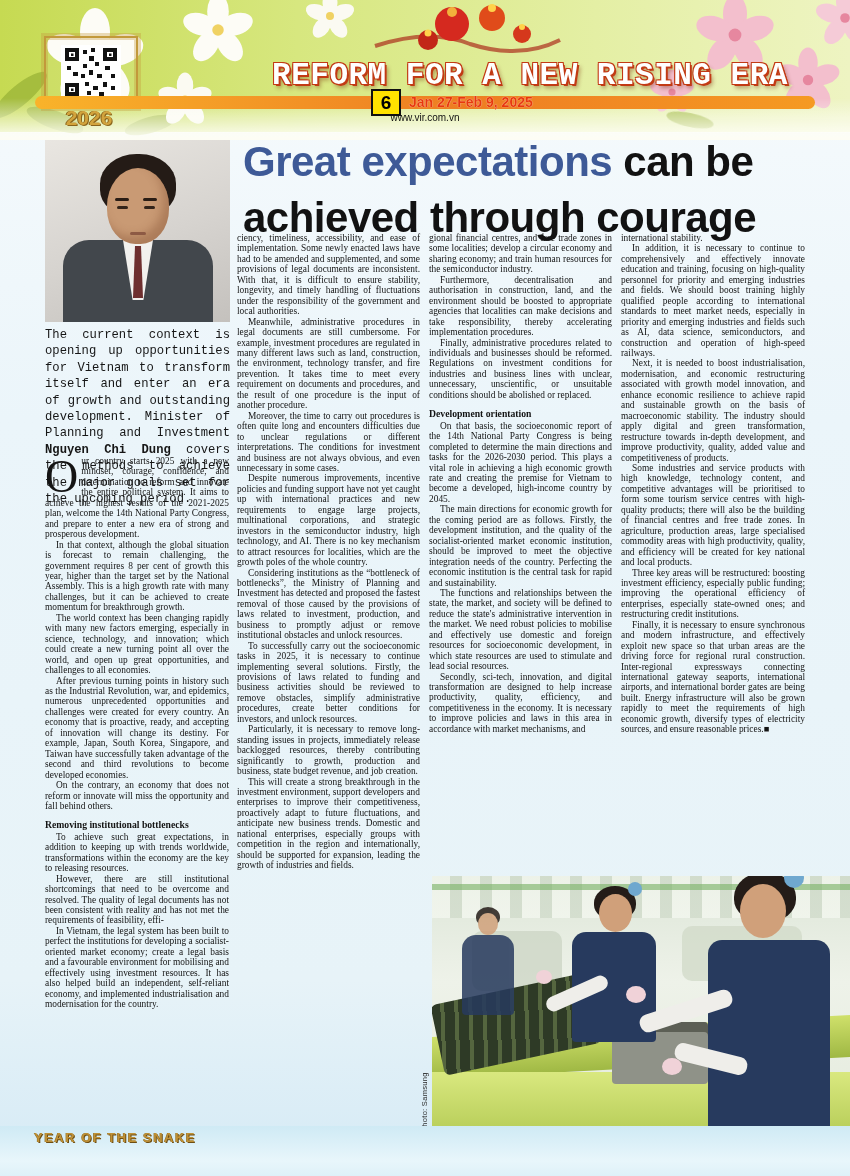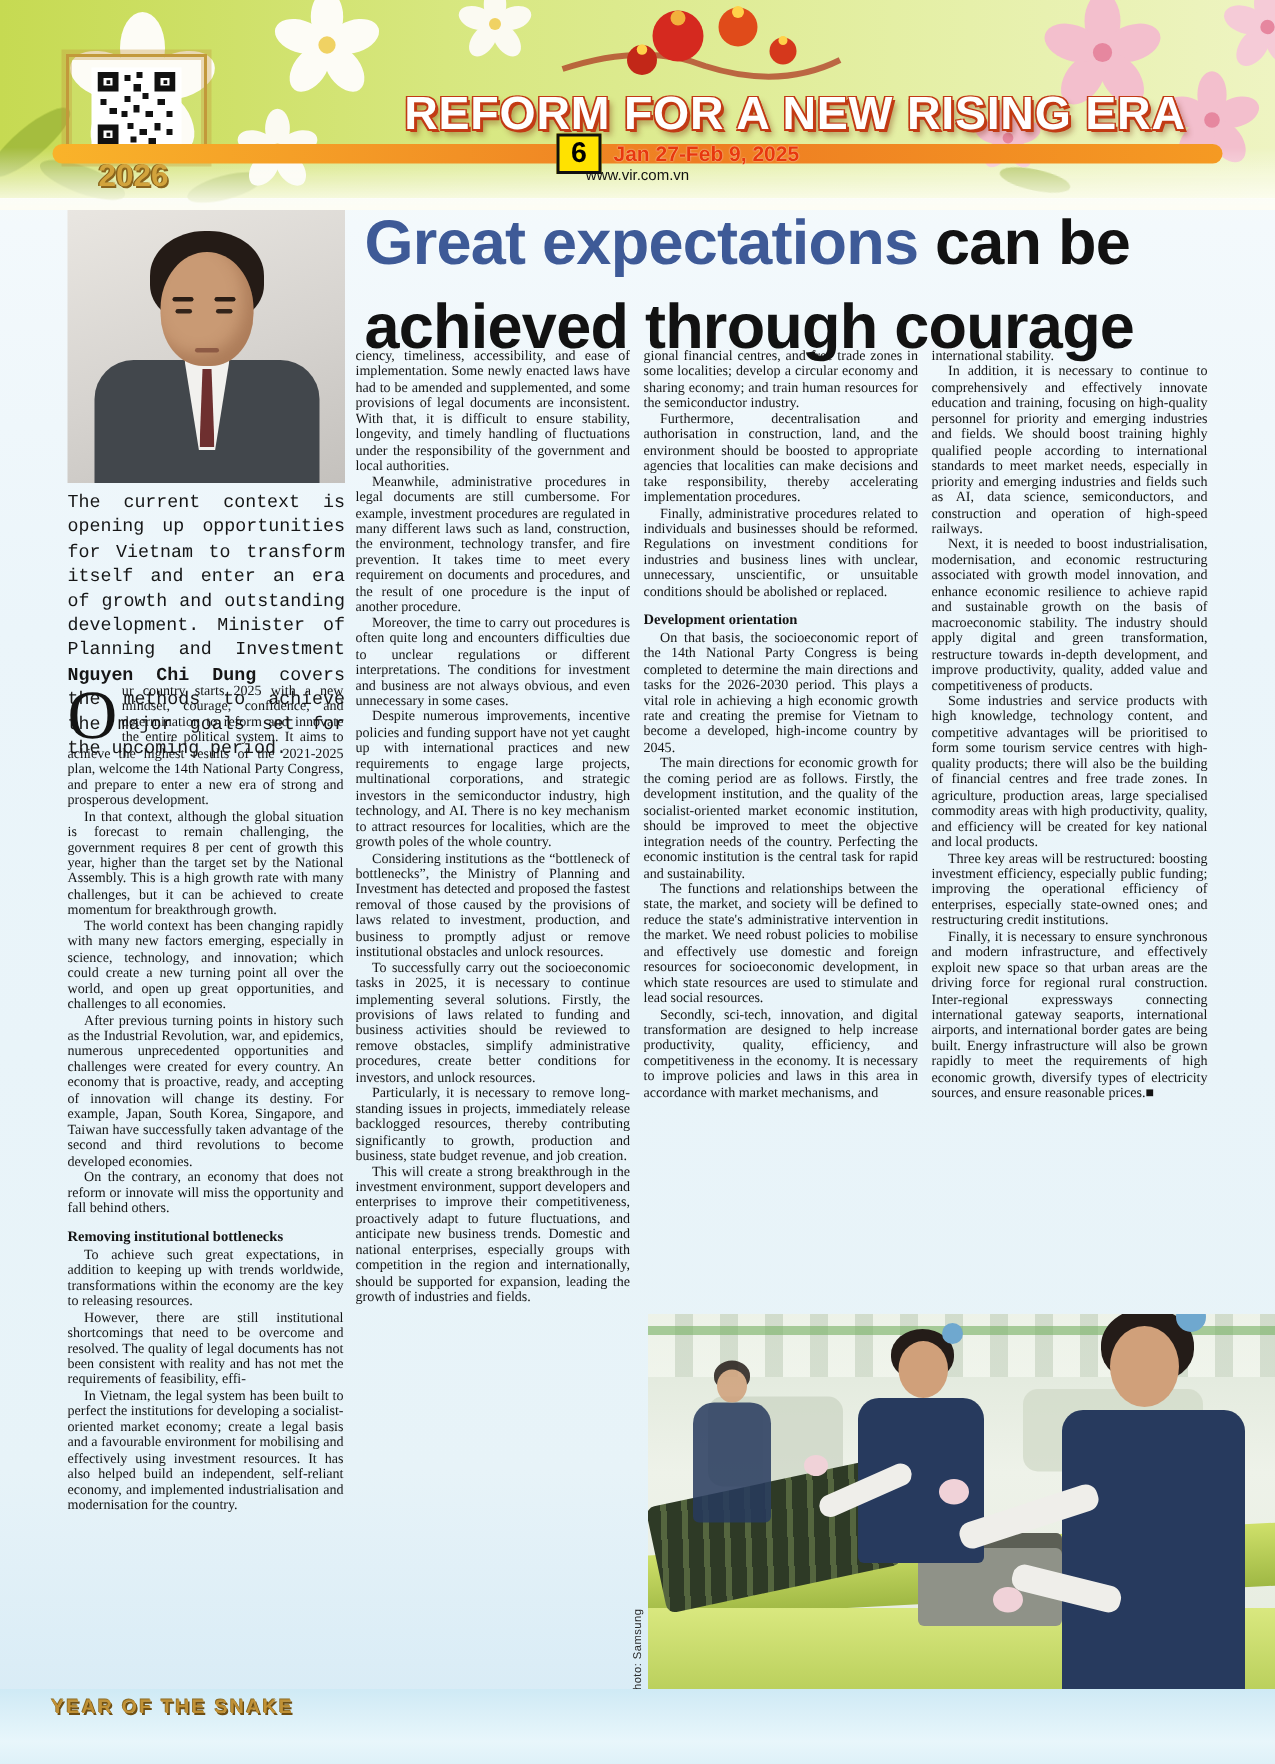--- a/index.html
+++ b/index.html
@@ -3,21 +3,21 @@
 <meta charset="utf-8">
 <style>
   html,body{margin:0;padding:0;}
   .page{position:relative;width:850px;height:1176px;overflow:hidden;
     background:linear-gradient(180deg,#fdfdf4 0px,#f3f9fc 150px,#ebf5fa 420px,#e7f3f8 980px,#d9ecf6 1130px,#d3e9f4 1176px);
     font-family:"Liberation Serif",serif;}
 
   
   .header-svg{position:absolute;left:0;top:0;}
   .banner-title{position:absolute;left:238px;top:58px;width:584px;text-align:center;
-    font-family:Liberation Sans, sans-serif;font-weight:bold;font-size:31px;color:#ffffff;letter-spacing:.5px;
+    font-family:Liberation Mono, monospace;font-weight:bold;font-size:31px;color:#ffffff;letter-spacing:.5px;
     text-shadow:2px 2px 0 #c23a14,-1px -1px 0 #c23a14,1px -1px 0 #c23a14,-1px 1px 0 #c23a14,3px 4px 4px rgba(110,30,0,.45);}
   .issue-bar{position:absolute;left:35px;top:96px;width:780px;height:13px;border-radius:7px;
     background:linear-gradient(90deg,#f9b32a,#ee7d22 55%,#f59a23);}
   .issue-box{position:absolute;left:371px;top:89px;width:30px;height:27px;background:#ffe200;border:2px solid #101010;
     box-sizing:border-box;display:flex;align-items:center;justify-content:center;
     font-family:"Liberation Sans",sans-serif;font-weight:bold;font-size:19px;color:#000;}
   .issue-date{position:absolute;left:409px;top:94px;font-family:"Liberation Sans",sans-serif;font-weight:bold;
     font-size:14px;color:#e8380d;text-shadow:0 0 1px #ffffff;}
   .site-url{position:absolute;left:355px;top:112px;width:140px;text-align:center;
     font-family:"Liberation Sans",sans-serif;font-size:10px;color:#111;}

